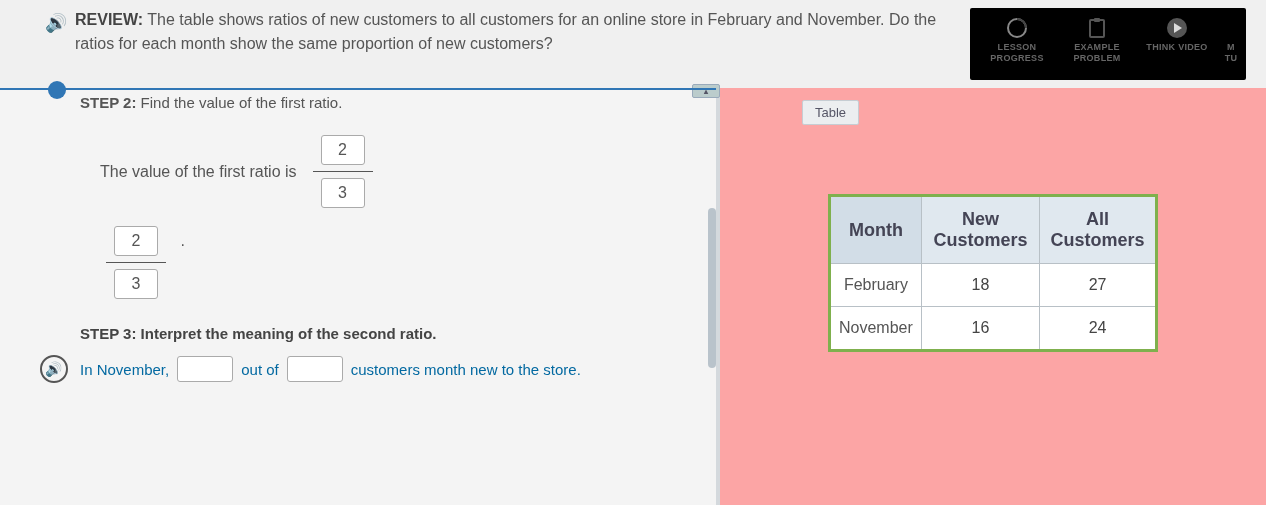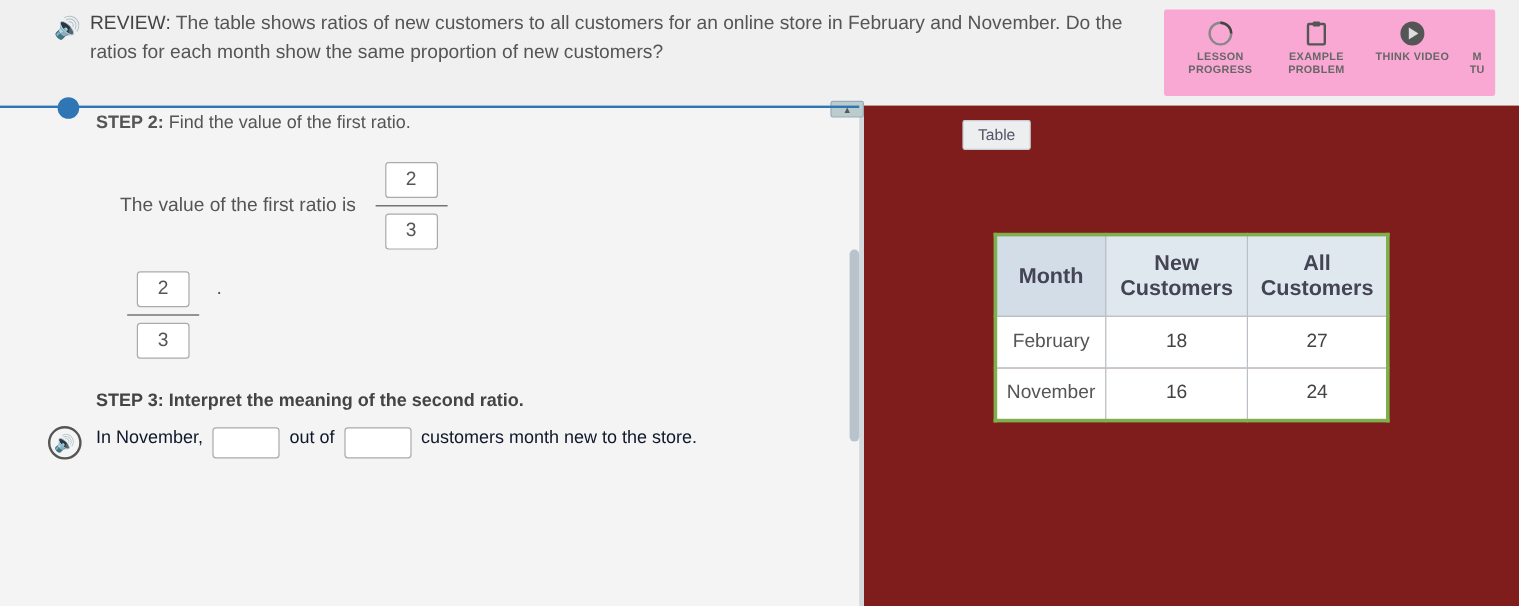--- a/index.html
+++ b/index.html
@@ -26,25 +26,25 @@
   color: #333;
 }
 .review-text {
   flex: 1;
   font-size: 16px;
   line-height: 1.5;
   color: #555;
   padding-left: 25px;
   padding-right: 30px;
 }
-.review-text b { color: #444; font-weight: 400; }
+.review-text b { color: #444; font-weight: 700; }
 .tool-panel {
   display: flex;
   gap: 10px;
-  background: #f9a8d4;
+  background: #000000;
   padding: 6px 6px 6px 12px;
   border-radius: 2px;
   align-items: flex-start;
 }
 .tool-item {
   text-align: center;
   width: 70px;
   cursor: pointer;
   color: #555;
 }
@@ -146,22 +146,23 @@
   padding: 6px 30px 10px 80px;
 }
 .step3-title {
   font-size: 15px;
   font-weight: 700;
   color: #444;
   margin-bottom: 14px;
 }
 .fill-row {
   font-size: 15px;
-  color: #0f172a;
-  display: flex;
+  color: #0369a1;
+  display: flex;
+  align-items: center;
   gap: 8px;
   flex-wrap: wrap;
 }
 .fill-box {
   border: 1px solid #aaa;
   background: #fff;
   width: 56px;
   height: 26px;
   border-radius: 3px;
 }
@@ -184,21 +185,21 @@
   border: 1px solid #9ab;
   border-radius: 2px;
   font-size: 9px;
   color: #556;
   display: flex;
   align-items: center;
   justify-content: center;
 }
 .right-col {
   flex: 1;
-  background: #7f1d1d;
+  background: #fca5a5;
   padding: 20px 8px;
   position: relative;
 }
 .table-tab {
   position: absolute;
   top: 12px;
   left: 82px;
   background: #eceef0;
   border: 1px solid #c6cdd3;
   padding: 4px 12px;

